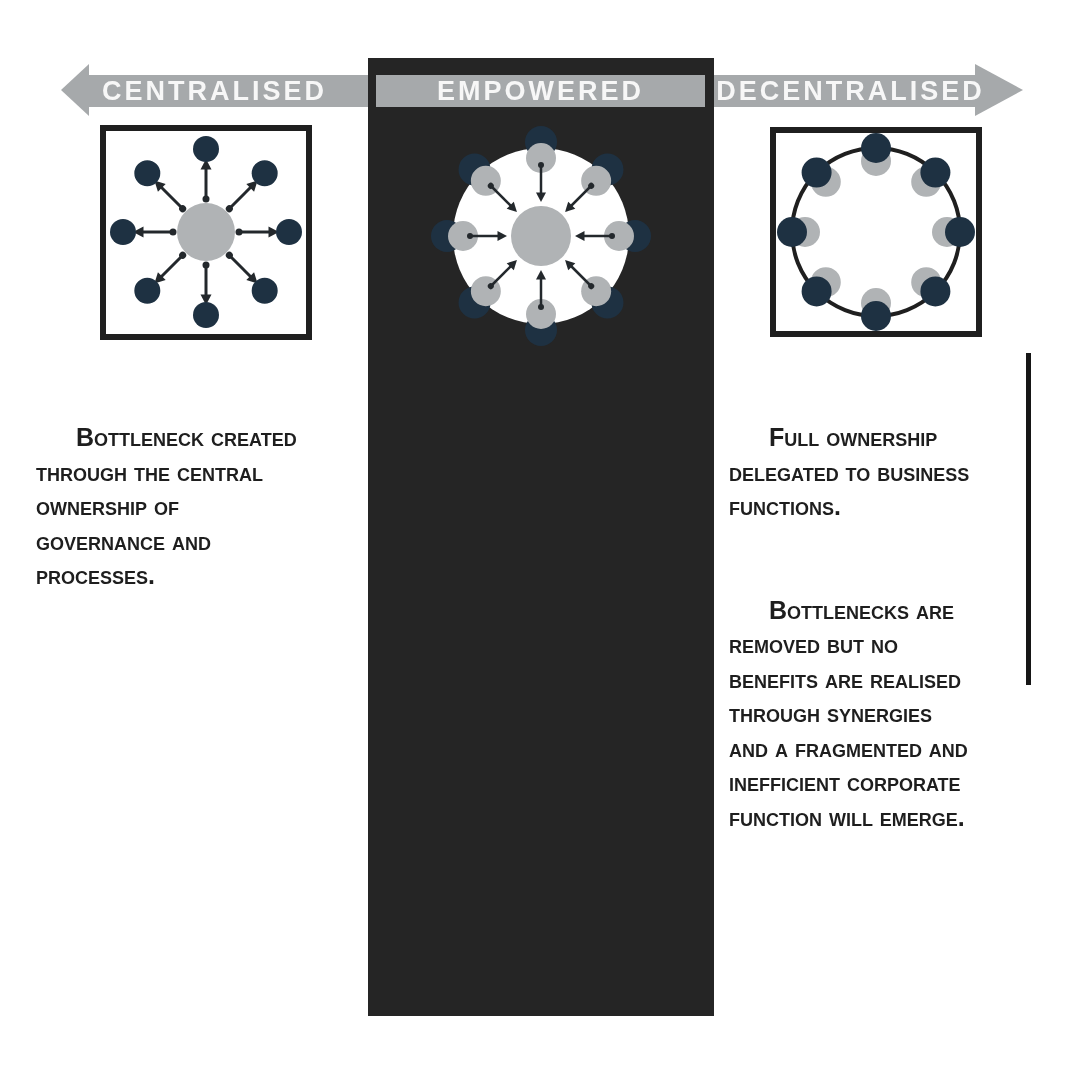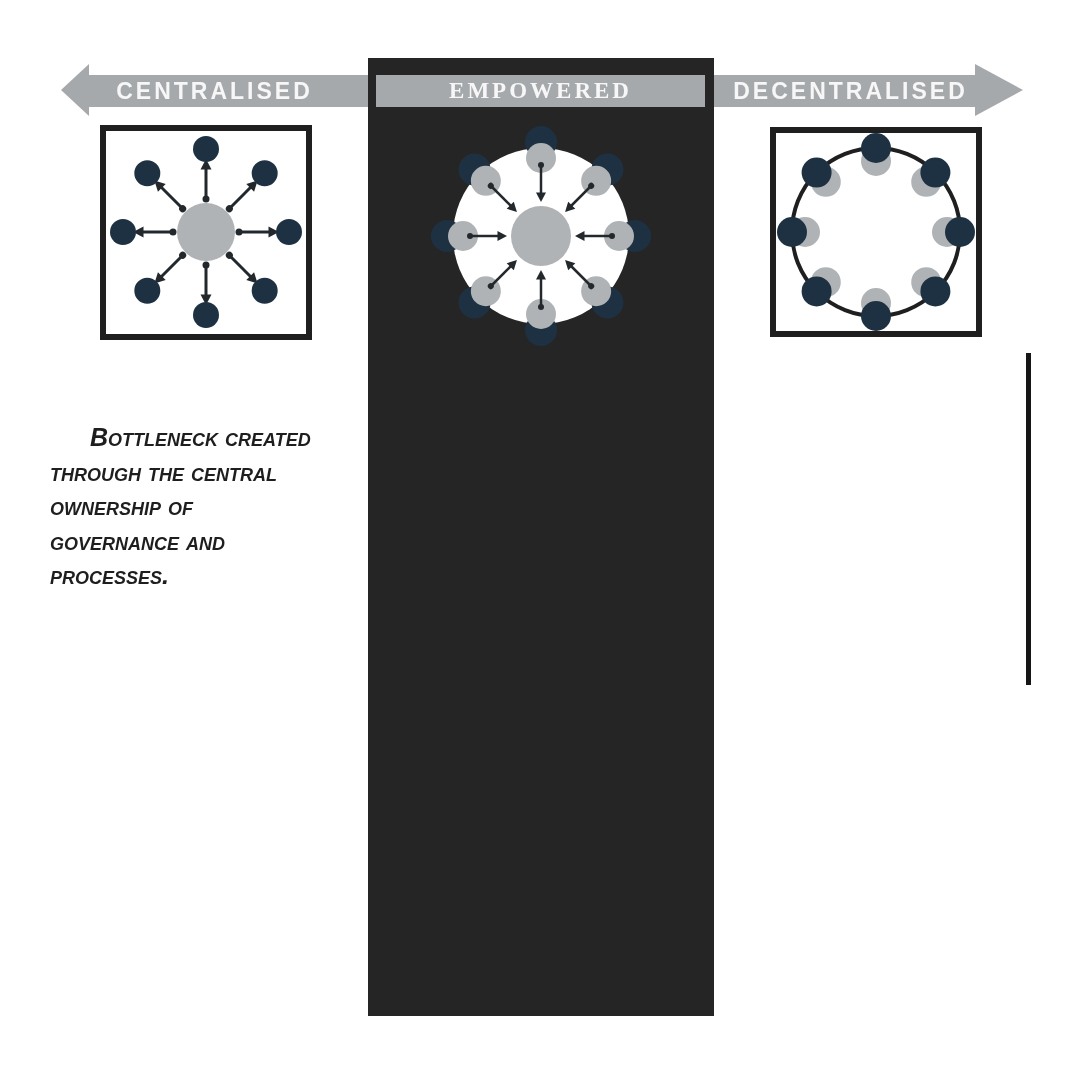--- a/index.html
+++ b/index.html
@@ -27,39 +27,39 @@
     border-right:28px solid var(--banner-gray);
   }
   .head-right{
     left:975px;
     border-top:26px solid transparent;border-bottom:26px solid transparent;
     border-left:48px solid var(--banner-gray);
   }
   .banner-label{
     position:absolute;top:75px;height:32px;
     display:flex;align-items:center;justify-content:center;
-    font-size:23px;font-weight:700;letter-spacing:3px;
+    font-size:27px;font-weight:700;letter-spacing:3px;
     color:var(--banner-text);
   }
   .lab-left{left:61px;width:307px;}
-  .lab-mid{left:376px;width:329px;font-family:Liberation Serif, serif;}
+  .lab-mid{left:376px;width:329px;}
   .lab-right{left:696px;width:309px;}
   
   .diag{position:absolute;}
   .diag-left{left:100px;top:125px;}
   .diag-mid{left:430px;top:125px;}
   .diag-right{left:770px;top:127px;}
   
   .desc{
     position:absolute;color:var(--text-dark);
     font-size:25px;line-height:34.5px;font-weight:700;
     font-variant:small-caps;white-space:pre;
   }
   .desc p{margin:0;text-indent:40px;}
-  .desc-left{left:50px;top:351px;font-style:italic;}
+  .desc-left{left:36px;top:351px;}
   .desc-right{left:729px;top:351px;}
   .text-rule{
     position:absolute;left:1026px;top:353px;width:5px;height:332px;
     background:var(--rule-dark);
   }
 </style>
 </head>
 <body>
 
 <div id="stage">
@@ -180,16 +180,28 @@
   </svg>
 
   <div class="desc desc-left">
     <p>Bottleneck created
 through the central
 ownership of
 governance and
 processes.</p>
   </div>
 
+  <div class="desc desc-right">
+    <p>Full ownership
+delegated to business
+functions.</p>
+    <p>Bottlenecks are
+removed but no
+benefits are realised
+through synergies
+and a fragmented and
+inefficient corporate
+function will emerge.</p>
+  </div>
 
   <div class="text-rule"></div>
 
 </div>
 
 </body></html>

